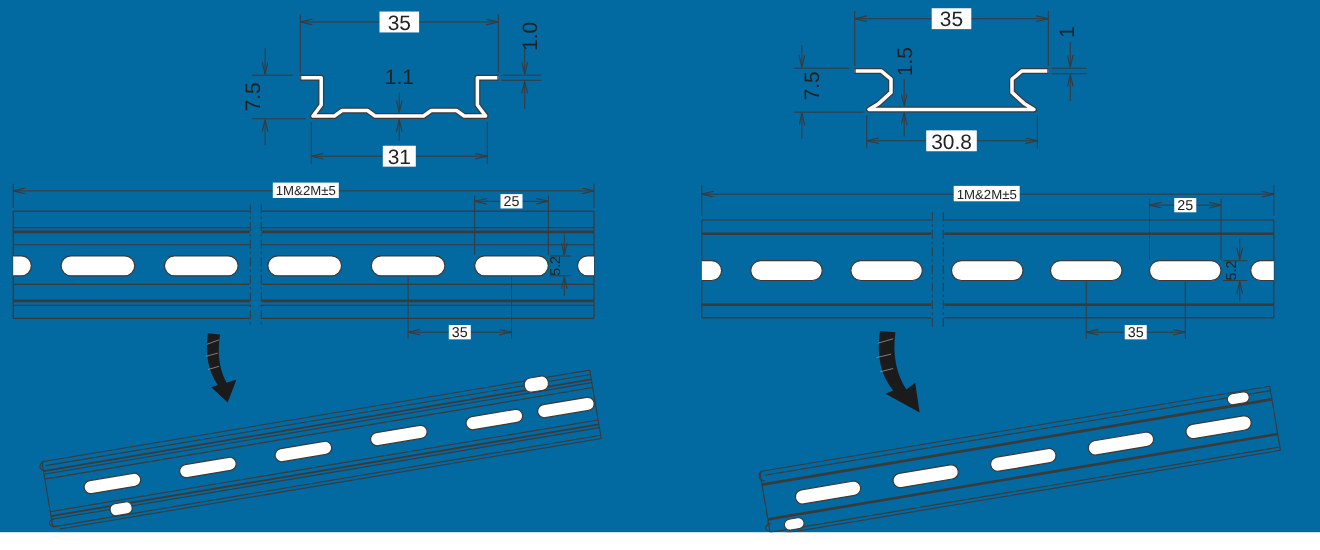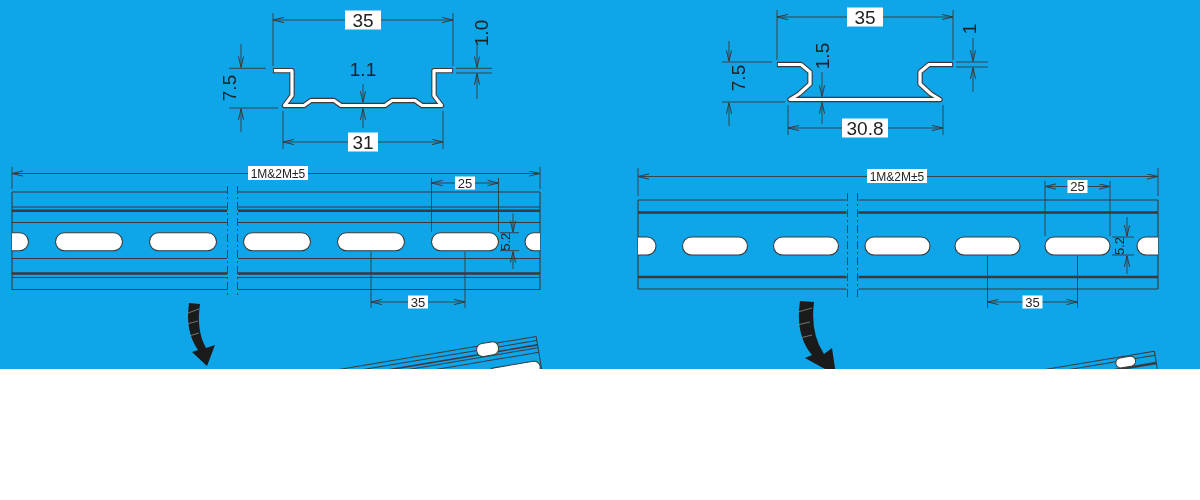--- a/index.html
+++ b/index.html
@@ -1,16 +1,16 @@
 <!DOCTYPE html>
 <html><head>
 <meta charset="utf-8">
 <style>
   html,body{margin:0;padding:0;background:#fff;}
-  .stage{position:relative;width:1200px;height:369px;background:#0ea5e9;overflow:hidden;
+  .stage{position:relative;width:1200px;height:484px;background:#0369a1;overflow:hidden;
          font-family:"Liberation Sans",sans-serif;text-align:right;}
   svg{display:block;}
   .ln  {stroke:#3a3a3a;stroke-width:1.1;fill:none;}
   .ln0 {stroke:#3a3a3a;stroke-width:1.0;fill:none;}
   .lnB {stroke:#3a3a3a;stroke-width:2.4;fill:none;}
   .lnC {stroke:#3a3a3a;stroke-width:1.6;fill:none;}
   .dim {stroke:#3a3a3a;stroke-width:0.9;fill:none;}
   .dd  {stroke:#3a3a3a;stroke-width:0.9;fill:none;stroke-dasharray:8 3 2 3;}
   .sheet  {stroke:#3a3a3a;stroke-width:5.4;fill:none;stroke-linejoin:round;stroke-linecap:butt;}
   .sheetIn{stroke:#ffffff;stroke-width:3.2;fill:none;stroke-linejoin:round;stroke-linecap:butt;}

